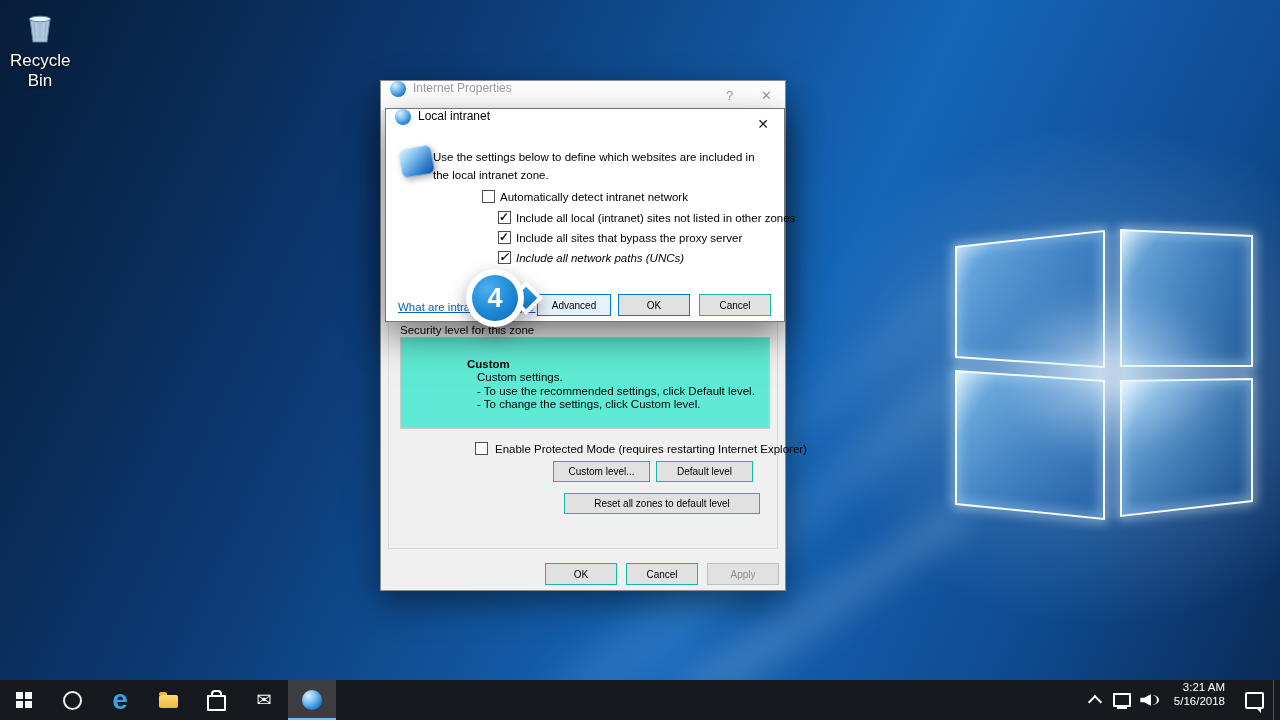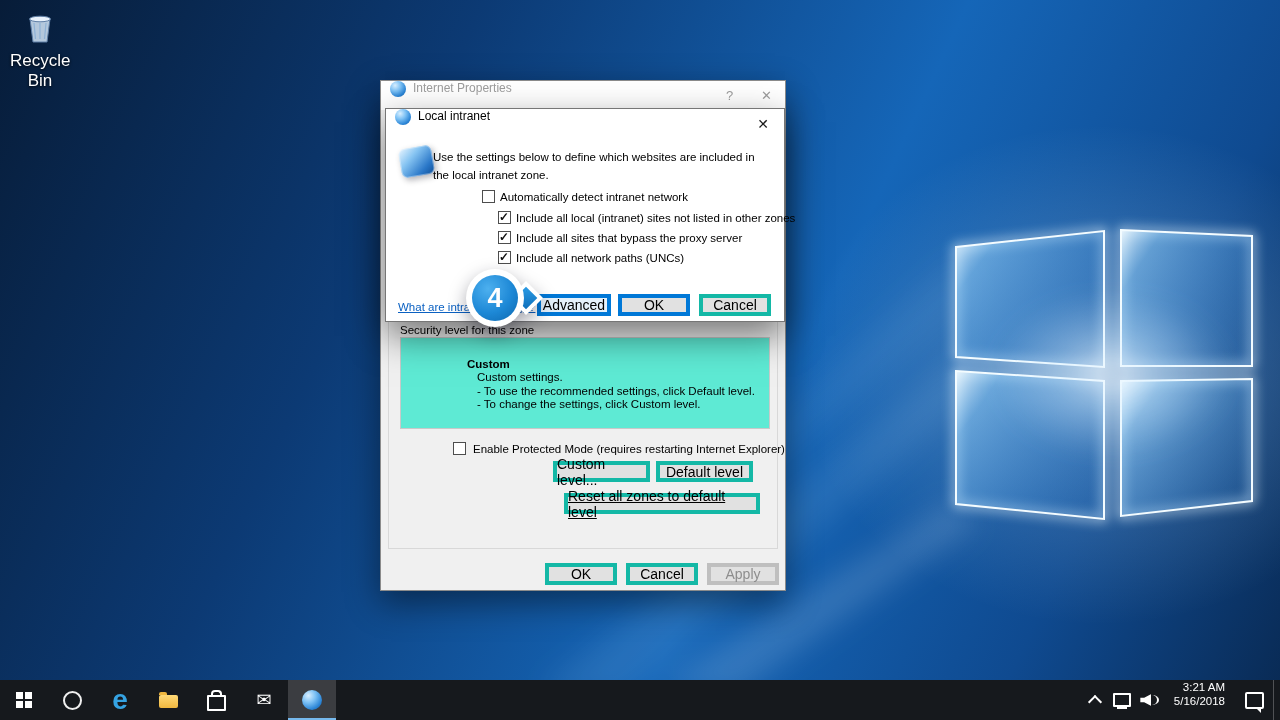--- a/index.html
+++ b/index.html
@@ -25,22 +25,22 @@
   .titlebar .spacer{flex:1;}
   .cap-btn{width:37px;height:100%;display:flex;align-items:center;justify-content:center;
     font-size:13px;color:#9c9c9c;cursor:default;}
   .cap-btn.dark{color:#1a1a1a;font-size:14px;width:42px;}
   .orb{border-radius:50%;
     background:radial-gradient(circle at 32% 28%,#d9efff 0%,#7ec2f5 35%,#2b85d6 70%,#14569c 100%);}
   .net3d{width:33px;height:29px;border-radius:6px;transform:rotate(-10deg);
     background:linear-gradient(140deg,#eaf6ff 0%,#86c4f2 35%,#2a77c8 75%,#0f4f97 100%);
     box-shadow:2px 3px 6px rgba(0,0,20,.3),inset 0 0 0 1px rgba(255,255,255,.35);}
   
-  .btn{position:absolute;box-sizing:border-box;background:#e1e1e1;border:4px solid #14b8a6;
-    font-size:14px;color:#000;display:flex;align-items:center;justify-content:center;cursor:default;}
+  .btn{position:absolute;box-sizing:border-box;background:#e1e1e1;border:1px solid #14b8a6;
+    font-size:10px;color:#000;display:flex;align-items:center;justify-content:center;cursor:default;}
   .btn.default{border-color:#0078d7;}
   .btn.hilite{border-color:#0078d7;background:#e5f1fb;}
   .btn.disabled{color:#8d8d8d;border-color:#bfbfbf;}
   
   .cbrow{position:absolute;display:flex;align-items:center;gap:5px;font-size:11.5px;color:#000;
     white-space:nowrap;cursor:default;padding-left:44px;}
   .cb{width:13px;height:13px;box-sizing:border-box;background:#fff;border:1px solid #4d4d4d;
     position:relative;flex:none;}
   .cb.checked::after{content:"\2713";position:absolute;left:0px;top:-2px;font-size:12px;
     font-weight:bold;color:#111;}
@@ -170,28 +170,28 @@
 
   <div class="zone-heading">Security level for this zone</div>
 
   <div class="sec-box">
     <div class="sec-title">Custom</div>
     <div class="sec-line">Custom settings.</div>
     <div class="sec-line">- To use the recommended settings, click Default level.</div>
     <div class="sec-line">- To change the settings, click Custom level.</div>
   </div>
 
-  <label class="cbrow" style="left:28px;top:361px;gap:7px;">
+  <label class="cbrow" style="left:50px;top:361px;gap:7px;">
     <span class="cb"></span>
     <span>Enable Protected Mode (requires restarting Internet Explorer)</span>
   </label>
 
   <div class="btn" style="left:172px;top:380px;width:97px;height:21px;">Custom level...</div>
   <div class="btn" style="left:275px;top:380px;width:97px;height:21px;">Default level</div>
-  <div class="btn" style="left:183px;top:412px;width:196px;height:21px;text-decoration:underline;">Reset all zones to default level</div>
+  <div class="btn" style="left:183px;top:412px;width:196px;height:21px;">Reset all zones to default level</div>
 
   <div class="btn" style="left:164px;top:482px;width:72px;height:22px;">OK</div>
   <div class="btn" style="left:245px;top:482px;width:72px;height:22px;">Cancel</div>
   <div class="btn disabled" style="left:326px;top:482px;width:72px;height:22px;">Apply</div>
 </div>
 
 <div class="dlg child">
   <div class="titlebar">
     <span class="t-ico orb"></span>
     <span class="t-text">Local intranet</span>
@@ -207,21 +207,21 @@
     <span>Automatically detect intranet network</span>
   </label>
   <label class="cbrow" style="left:68px;top:102px;">
     <span class="cb checked"></span>
     <span>Include all local (intranet) sites not listed in other zones</span>
   </label>
   <label class="cbrow" style="left:68px;top:122px;">
     <span class="cb checked"></span>
     <span>Include all sites that bypass the proxy server</span>
   </label>
-  <label class="cbrow" style="left:68px;top:142px;">
+  <label class="cbrow" style="left:68px;top:142px;font-style:italic;">
     <span class="cb checked"></span>
     <span>Include all network paths (UNCs)</span>
   </label>
 
   <a class="link">What are intranet settings?</a>
 
   <div class="btn hilite" style="left:151px;top:185px;width:74px;height:22px;">Advanced</div>
   <div class="btn default" style="left:232px;top:185px;width:72px;height:22px;">OK</div>
   <div class="btn" style="left:313px;top:185px;width:72px;height:22px;">Cancel</div>
 </div>

